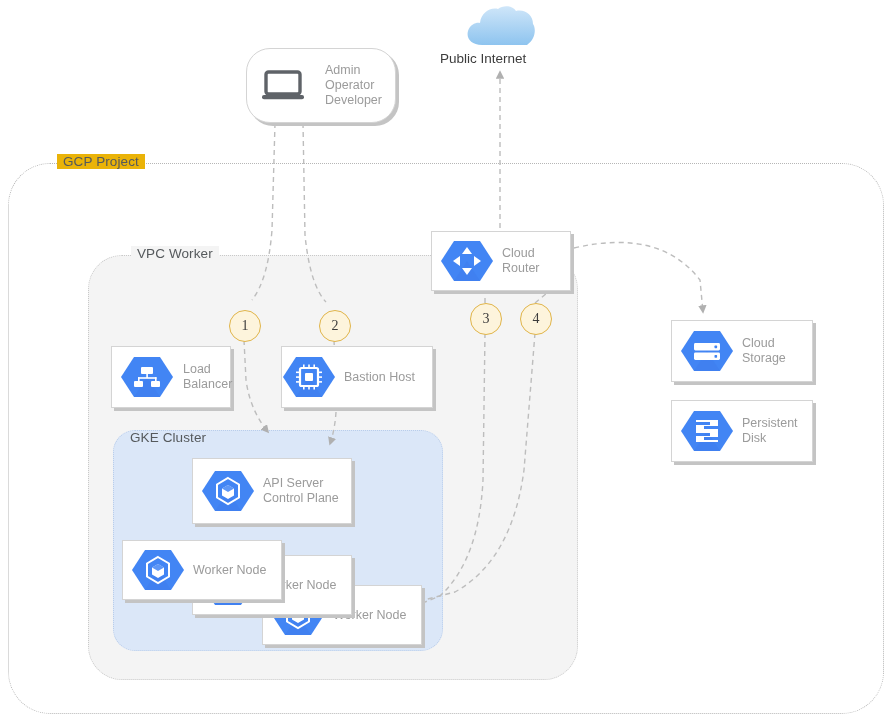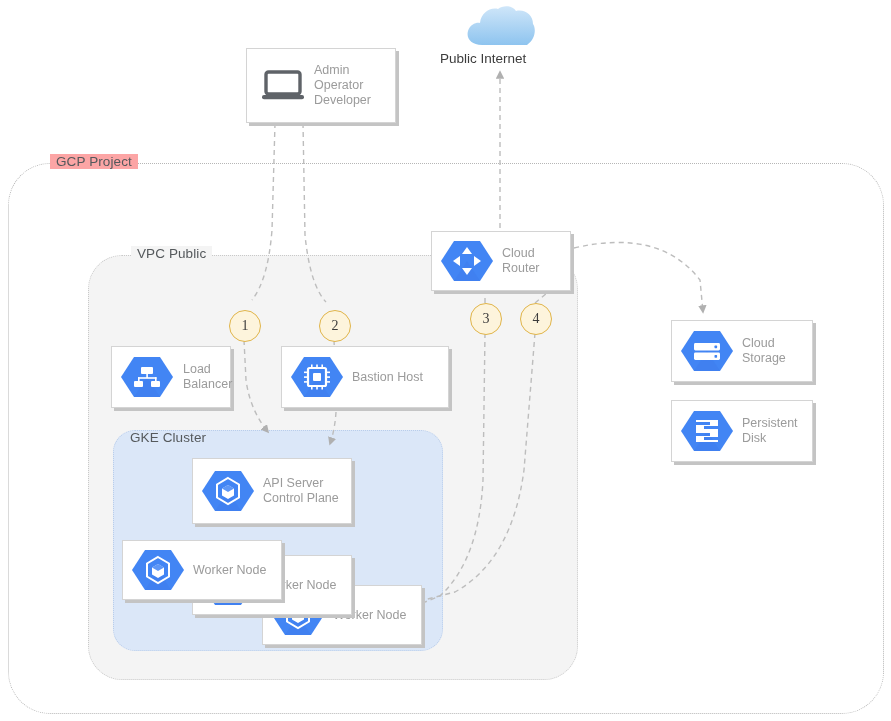--- a/index.html
+++ b/index.html
@@ -50,21 +50,21 @@
     border-radius: 22px;
     background: #dbe7f8;
   }
   .container-label {
     position: absolute;
     font-size: 13.5px;
     color: #55595c;
     white-space: nowrap;
     letter-spacing: 0.1px;
   }
-  .gcp-project > .container-label { left: 41px; top: -10px; background: #fca5a5; padding: 0 6px; }
+  .gcp-project > .container-label { left: 48px; top: -10px; background: #eab308; padding: 0 6px; }
   .vpc-network  > .container-label { left: 42px; top: -10px; background: #f4f4f4; padding: 0 6px; }
   .gke-cluster  > .container-label { left: 12px; top: -1px; background: transparent; padding: 0 4px; text-align: center; }
 
   
   .node {
     position: absolute;
     box-sizing: border-box;
     background: #ffffff;
     border: 1px solid #d4d4d4;
     box-shadow: 3px 3px 0 0 #c4c4c4;
@@ -92,24 +92,25 @@
     height: 48px;
   }
 
   
   .admin-node {
     left: 246px;
     top: 48px;
     width: 150px;
     height: 75px;
     padding-left: 14px;
-    gap: 9px;
+    gap: 20px;
+    border-radius: 24px;
   }
   .lb-node      { left: 111px; top: 346px; width: 120px; height: 62px; padding-left: 8px; gap: 9px; }
-  .bastion-node { left: 281px; top: 346px; width: 168px; height: 62px; padding-left: 8px; gap: 8px; }
+  .bastion-node { left: 281px; top: 346px; width: 152px; height: 62px; padding-left: 0; gap: 8px; }
   .router-node  { left: 431px; top: 231px; width: 140px; height: 60px; padding-left: 8px; gap: 8px; z-index: 30; }
   .storage-node { left: 671px; top: 320px; width: 142px; height: 62px; padding-left: 8px; gap: 8px; }
   .pdisk-node   { left: 671px; top: 400px; width: 142px; height: 62px; padding-left: 8px; gap: 8px; }
   .api-node     { left: 192px; top: 458px; width: 160px; height: 66px; padding-left: 8px; gap: 8px; }
 
   .wn3 { left: 262px; top: 585px; width: 160px; height: 60px; padding-left: 8px; gap: 8px; z-index: 21; }
   .wn2 { left: 192px; top: 555px; width: 160px; height: 60px; padding-left: 8px; gap: 8px; z-index: 22; }
   .wn1 { left: 122px; top: 540px; width: 160px; height: 60px; padding-left: 8px; gap: 8px; z-index: 23; }
 
   
@@ -189,21 +190,21 @@
     <path d="M 535 333 L 524 470 Q 512 560 455 592 L 424 600" fill="none" stroke="#bdbdbd" stroke-width="1.4" stroke-dasharray="5,4"></path>
 
     <path d="M 574 248 Q 660 228 700 280 L 703 312" fill="none" stroke="#bdbdbd" stroke-width="1.4" stroke-dasharray="5,4" marker-end="url(#arrow)"></path>
   </svg>
 
   <div class="container gcp-project">
     <span class="container-label">GCP Project</span>
   </div>
 
   <div class="container vpc-network">
-    <span class="container-label">VPC Public</span>
+    <span class="container-label">VPC Worker</span>
   </div>
 
   <div class="container gke-cluster">
     <span class="container-label">GKE Cluster</span>
   </div>
 
   <svg class="cloud-icon" viewBox="0 0 72 44" xmlns="http://www.w3.org/2000/svg">
     <defs>
       <linearGradient id="cloudGrad" x1="0" y1="0" x2="0" y2="1">
         <stop offset="0%" stop-color="#cfe6f9"></stop>

